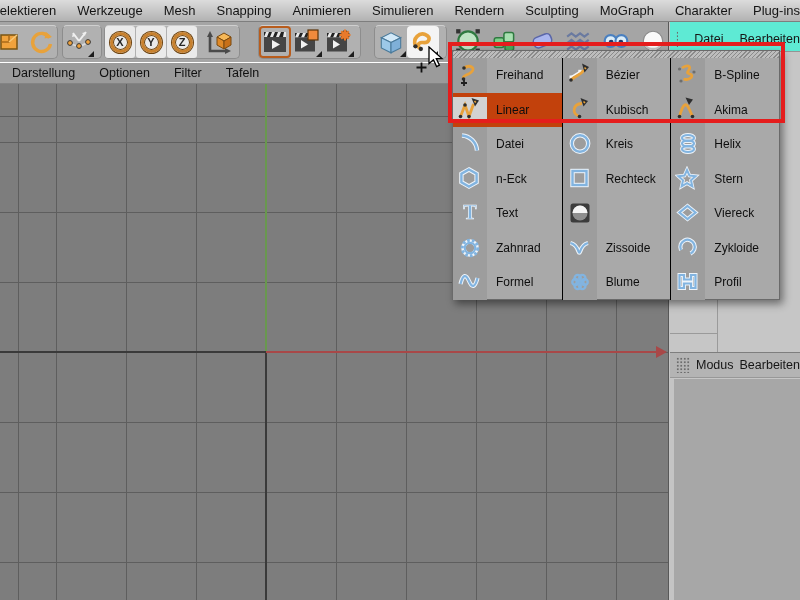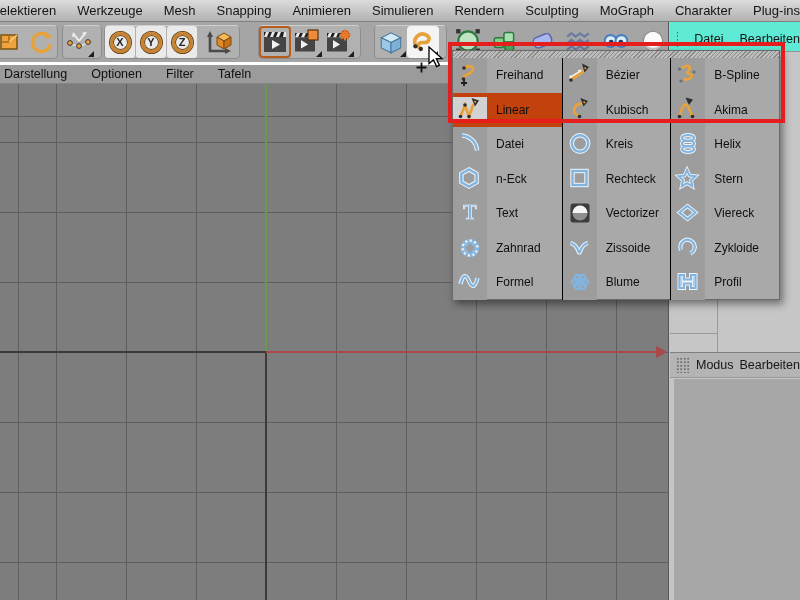--- a/index.html
+++ b/index.html
@@ -43,22 +43,22 @@
   .rp-vline { position:absolute; left:47px; top:0; width:1px; height:300px; background:#9a9a9a; }
   .rp-hline { position:absolute; left:0; top:281px; width:47px; height:1px; background:#9a9a9a; }
   .attr-bar { position:absolute; left:1px; top:330px; right:0; height:26px; background:#b4b4b4;
     border-top:1px solid #7e7e7e; border-bottom:1px solid #989898;
     display:flex; align-items:center; gap:6px; padding-left:6px; font-size:12.5px; color:#161616; }
   .rp-bottom { position:absolute; left:1px; top:357px; right:0; bottom:0; background:#a7a7a7;
     border-left:4px solid #c4c4c4; }
 
   
   .vp-menu { position:absolute; left:0; top:62px; width:668px; height:22px; background:#9b9b9b;
-    border-top:3px solid #ffffff; border-bottom:1px solid #848484;
-    display:flex; align-items:center; gap:24px; padding-left:4px; font-size:12.5px; color:#101010; }
+    border-top:1px solid #ffffff; border-bottom:1px solid #848484;
+    display:flex; align-items:center; gap:24px; padding-left:12px; font-size:12.5px; color:#101010; }
   .vp-canvas { position:absolute; left:0; top:84px; width:668px; height:516px; background:#7d7d7d;
     background-image:
       repeating-linear-gradient(to right, #5e5e5e 0 1px, transparent 1px 70px),
       repeating-linear-gradient(to bottom, #5e5e5e 0 1px, transparent 1px 70px);
     background-position:56px 0, 0 58px; overflow:hidden; }
   .axis-green { position:absolute; left:265px; top:0; width:2px; height:268px; background:#69984f; }
   .axis-down  { position:absolute; left:265px; top:268px; width:2px; height:248px; background:#3a3a3a; }
   .axis-left  { position:absolute; left:0; top:267px; width:266px; height:2px; background:#3a3a3a; }
   .axis-red   { position:absolute; left:266px; top:267px; width:392px; height:2px; background:#a84848; }
   .axis-red-arrow { position:absolute; left:656px; top:262px; width:0; height:0;
@@ -437,21 +437,20 @@
         <span class="sp-label">Text</span>
       </div>
       <div class="sp-item">
         <span class="sp-ico">
           <svg width="26" height="26" viewBox="0 0 26 26">
               <rect x="3.5" y="3.5" width="19" height="19" rx="2.5" fill="#3c3c3c"></rect>
               <circle cx="13" cy="13" r="7.5" fill="#8f8f8f"></circle>
               <path d="M5.5,13 A7.5,7.5 0 0 1 20.5,13 Z" fill="#f4f4f4"></path>
             </svg>
         </span>
-        <span class="sp-label">Vectorizer</span>
       </div>
       <div class="sp-item">
         <span class="sp-ico">
           <svg width="26" height="26" viewBox="0 0 26 26">
               <polygon points="12.5,6 20.5,12.5 12.5,19 4.5,12.5" fill="none" stroke="#eef4fa" stroke-width="4"></polygon>
               <polygon points="12.5,6 20.5,12.5 12.5,19 4.5,12.5" fill="none" stroke="#82b4e0" stroke-width="2.2"></polygon>
             </svg>
         </span>
         <span class="sp-label">Viereck</span>
       </div>

